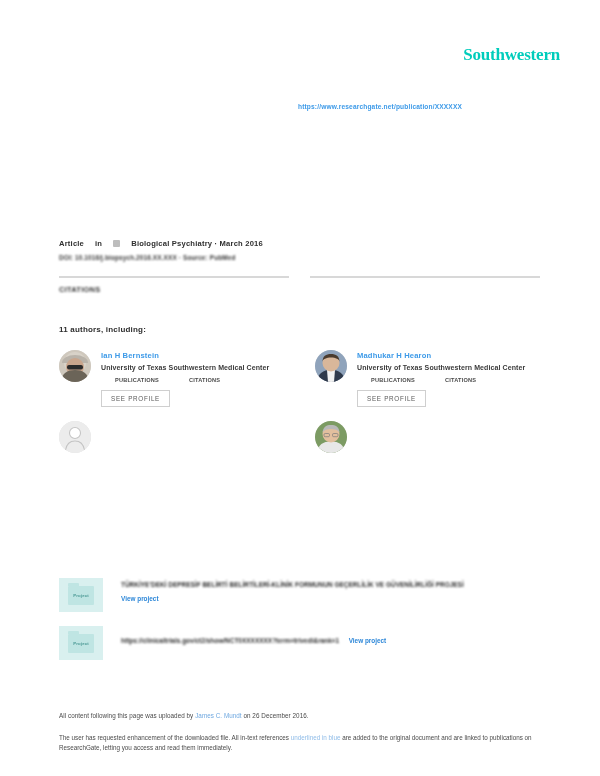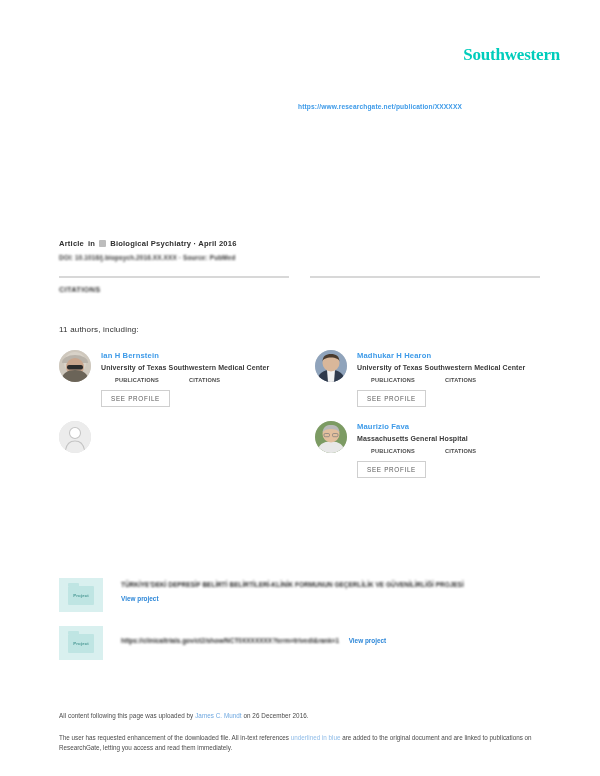--- a/index.html
+++ b/index.html
@@ -12,35 +12,35 @@
   
   .rg-logo{position:absolute;right:40px;top:45px;font-size:17px;font-weight:bold;
            letter-spacing:-0.2px;color:#00ccbb;font-family:"Liberation Serif","DejaVu Serif",serif;
            filter:blur(0.45px);}
   .rg-url{position:absolute;left:298px;top:103px;font-size:6.6px;font-weight:bold;
           color:#3d9ae8;letter-spacing:0.15px;filter:blur(0.55px);}
 
   
   .meta{position:absolute;left:59px;top:239px;width:480px;}
   .meta-line1{font-size:7.6px;font-weight:bold;color:#2f2f2f;letter-spacing:0.2px;
-              filter:blur(0.75px);display:flex;align-items:center;gap:4px;white-space:nowrap;}
+              filter:blur(0.75px);display:flex;align-items:center;gap:11px;white-space:nowrap;}
   .meta-line1 .sep-icon{display:inline-block;width:7px;height:7px;background:#bdbdbd;
                         border-radius:1px;}
   .meta-line2{margin-top:6px;font-size:6.4px;font-weight:bold;color:#3a3a3a;
               letter-spacing:0.15px;filter:blur(0.8px);}
 
   
   .stats{position:absolute;left:59px;top:276px;width:481px;display:flex;gap:21px;}
   .stat{flex:1;}
   .stat .rule{height:2px;background:#d8d8d8;width:100%;}
   .stat .label{margin-top:7px;font-size:7.4px;font-weight:bold;color:#333;
                letter-spacing:0.3px;filter:blur(0.85px);}
 
   
-  .authors-head{position:absolute;left:59px;top:325px;font-size:8px;font-weight:normal;
+  .authors-head{position:absolute;left:59px;top:325px;font-size:8px;font-weight:bold;
                 color:#2e2e2e;letter-spacing:0.2px;filter:blur(0.7px);}
 
   .authors{position:absolute;left:59px;top:350px;width:490px;
            display:grid;grid-template-columns:240px 240px;column-gap:16px;row-gap:14px;}
   .author{display:flex;gap:10px;}
   .avatar{width:32px;height:32px;border-radius:50%;flex:0 0 32px;overflow:hidden;
           background:#e3e3e3;position:relative;}
   .avatar svg{display:block;width:100%;height:100%;}
   .a-body{flex:1;min-width:0;padding-top:1px;}
   .a-name{font-size:7.6px;font-weight:bold;color:#3d9ae8;letter-spacing:0.15px;
@@ -89,21 +89,21 @@
 <div class="page">
 
   <div class="rg-logo">Southwestern</div>
   <div class="rg-url">https://www.researchgate.net/publication/XXXXXX</div>
 
   <div class="meta">
     <div class="meta-line1">
       <span>Article</span>
       <span>in</span>
       <span class="sep-icon"></span>
-      <span>Biological Psychiatry · April 2016</span>
+      <span>Biological Psychiatry · March 2016</span>
     </div>
     <div class="meta-line2">DOI: 10.1016/j.biopsych.2016.XX.XXX · Source: PubMed</div>
   </div>
 
   <div class="stats">
     <div class="stat">
       <div class="rule"></div>
       <div class="label">CITATIONS</div>
     </div>
     <div class="stat">
@@ -172,29 +172,20 @@
       <div class="avatar">
         <svg viewBox="0 0 32 32">
           <rect width="32" height="32" fill="#7c9b63"></rect>
           <path d="M2 32c1-8.5 6-11.5 14-11.5s13 3 14 11.5z" fill="#e8e8e8"></path>
           <circle cx="16" cy="13" r="8.5" fill="#e2bf9e"></circle>
           <path d="M7.5 11.5c1-6 4-7.5 8.5-7.5s8 1.5 8.5 7.5c-1.5-2.5-4.5-3.5-8.5-3.5s-7 1-8.5 3.5z" fill="#b9b9b9"></path>
           <rect x="9" y="12.5" width="5.5" height="3.2" rx="1.2" fill="none" stroke="#7a7a7a" stroke-width="0.7"></rect>
           <rect x="17.5" y="12.5" width="5.5" height="3.2" rx="1.2" fill="none" stroke="#7a7a7a" stroke-width="0.7"></rect>
         </svg>
       </div>
-      <div class="a-body">
-        <div class="a-name">Maurizio Fava</div>
-        <div class="a-affil">Massachusetts General Hospital</div>
-        <div class="a-stats">
-          <div class="a-stat">PUBLICATIONS</div>
-          <div class="a-stat">CITATIONS</div>
-        </div>
-        <div class="see-profile">SEE PROFILE</div>
-      </div>
     </div>
 
   </div>
 
 
   <div class="projects">
 
     <div class="project">
       <div class="proj-icon">
         <div class="folder"></div>

